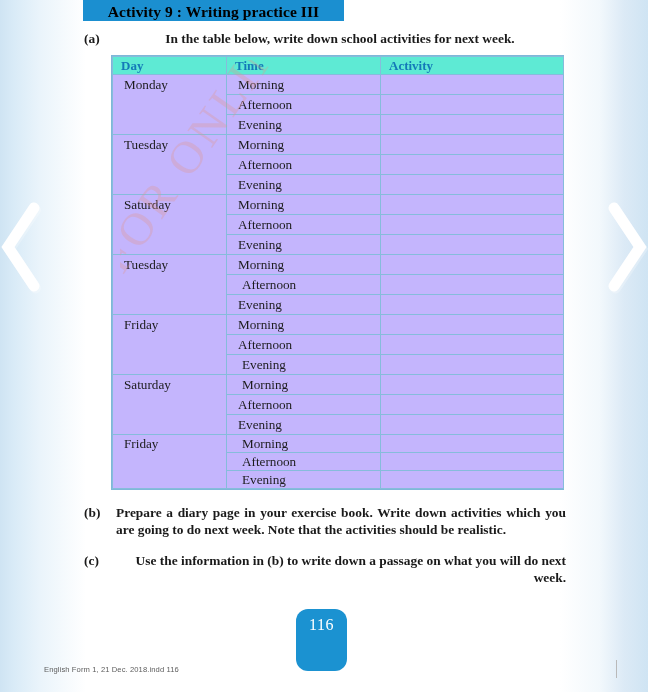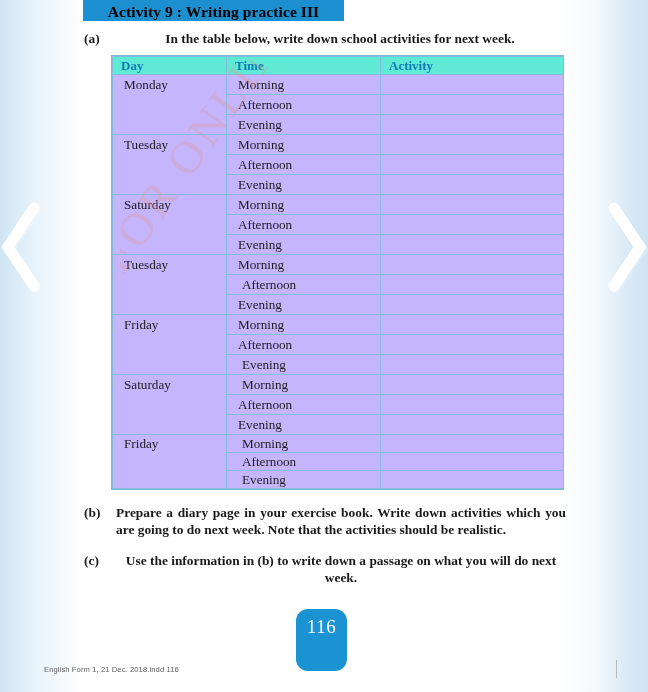--- a/index.html
+++ b/index.html
@@ -113,21 +113,21 @@
     text-align: justify;
   }
 
   #qa { left: 84px; top: 31px; width: 480px; }
   #qa .qtext { width: 448px; text-align: center; }
 
   #qb { left: 84px; top: 505px; width: 482px; }
   #qb .qtext { width: 450px; }
 
   #qc { left: 84px; top: 553px; width: 482px; }
-  #qc .qtext { width: 450px; text-align: center; }
+  #qc .qtext { width: 450px; text-align: right; }
 
   
   #sched-wrap {
     position: absolute;
     left: 111px;
     top: 55px;
     width: 453px;
     z-index: 5;
     border: 1px solid #7fb7d8;
     background: #fdf8dc;
@@ -197,21 +197,21 @@
     height: 62px;
     background: #1b92d1;
     border-radius: 12px;
     z-index: 12;
     display: flex;
     justify-content: center;
     align-items: flex-start;
   }
   #page-badge span {
     color: #ffffff;
-    font-size: 19px;
+    font-size: 16px;
     font-family: "Liberation Serif", serif;
     padding-top: 7px;
     letter-spacing: 0.5px;
   }
 
   
   #footer-left {
     position: absolute;
     left: 44px;
     top: 665px;

